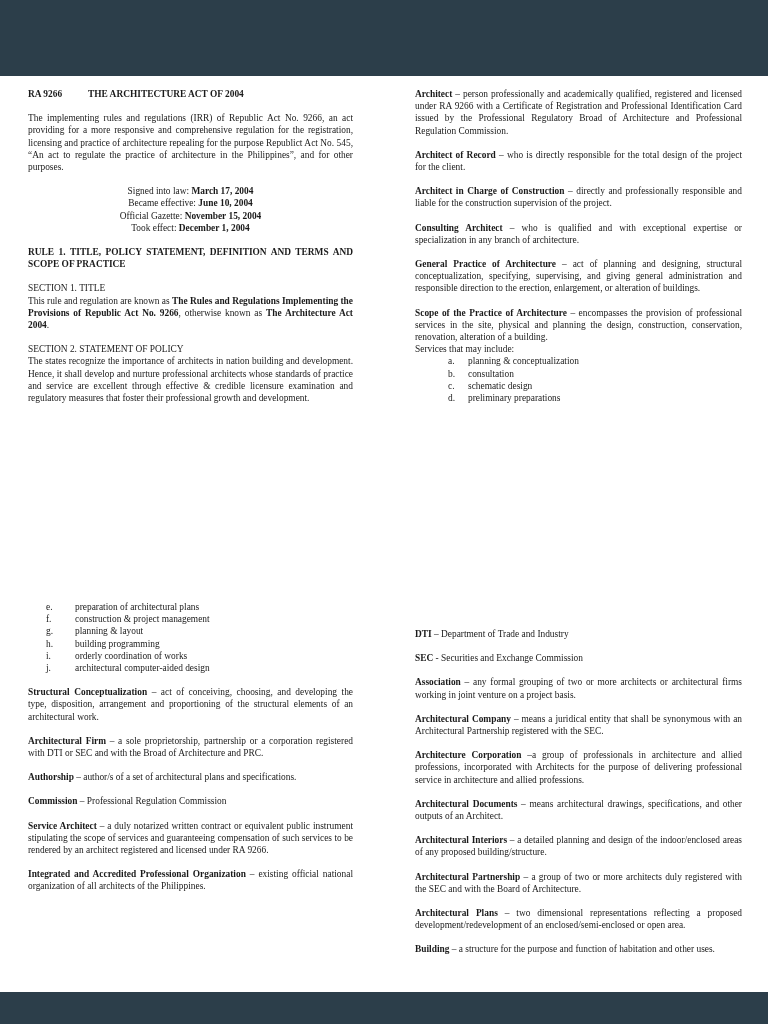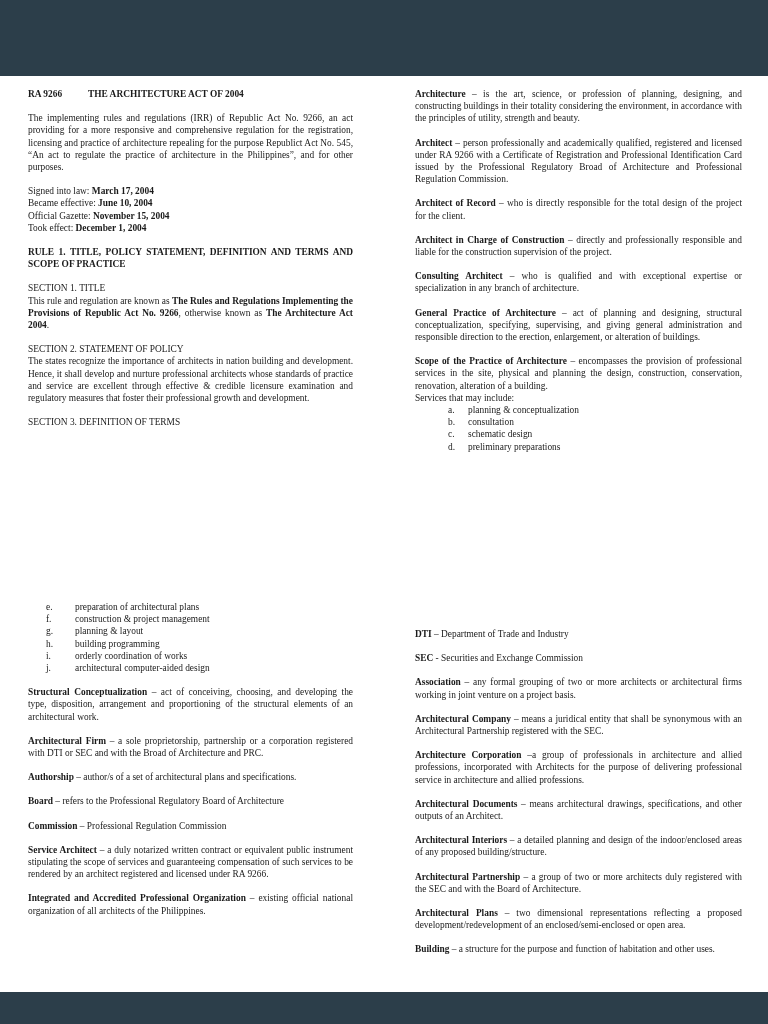--- a/index.html
+++ b/index.html
@@ -20,21 +20,21 @@
   #col-rb{left:415px;top:552px;width:327px;}
   .p{margin:0 0 12px 0;text-align:justify;}
   .p.tight{margin-bottom:0;}
   .p.head{text-align:left;}
   .b{font-weight:bold;}
   .hnum{display:inline-block;width:60px;font-weight:bold;}
   .dlist{margin:0 0 12px 0;}
   .ditem{display:flex;}
   .ditem .marker{flex:0 0 auto;margin-left:18px;width:29px;}
   #col-rt .ditem .marker{margin-left:33px;width:20px;}
-  .metaline{text-align:left;}
+  .metaline{text-align:center;}
 </style>
 </head>
 <body style="color: rgb(26, 26, 26);">
 
 <div id="topbar" class="bar" style="background: rgb(44, 62, 74);"></div>
 
 <div id="page" style="background: rgb(255, 255, 255);">
   <div id="col-lt" class="col">
       <div class="p head"><span class="hnum">RA 9266</span><span class="b">THE ARCHITECTURE ACT OF 2004</span></div>
       <div class="p"><span>The implementing rules and regulations (IRR) of Republic Act No. 9266, an act providing for a more responsive and comprehensive regulation for the registration, licensing and practice of architecture repealing for the purpose Republict Act No. 545, “An act to regulate the practice of architecture in the Philippines”, and for other purposes.</span></div>
@@ -42,24 +42,22 @@
         <div class="metaline"><span>Signed into law: </span><span class="b">March 17, 2004</span></div>
         <div class="metaline"><span>Became effective: </span><span class="b">June 10, 2004</span></div>
         <div class="metaline"><span>Official Gazette: </span><span class="b">November 15, 2004</span></div>
         <div class="metaline"><span>Took effect: </span><span class="b">December 1, 2004</span></div>
       </div>
       <div class="p"><span class="b">RULE 1. TITLE, POLICY STATEMENT, DEFINITION AND TERMS AND SCOPE OF PRACTICE</span></div>
       <div class="p tight"><span>SECTION 1. TITLE</span></div>
       <div class="p"><span>This rule and regulation are known as </span><span class="b">The Rules and Regulations Implementing the Provisions of Republic Act No. 9266</span><span>, otherwise known as </span><span class="b">The Architecture Act 2004</span><span>.</span></div>
       <div class="p tight"><span>SECTION 2. STATEMENT OF POLICY</span></div>
       <div class="p"><span>The states recognize the importance of architects in nation building and development. Hence, it shall develop and nurture professional architects whose standards of practice and service are excellent through effective &amp; credible licensure examination and regulatory measures that foster their professional growth and development.</span></div>
-      <div class="p"><span>SECTION 3. DEFINITION OF TERMS</span></div>
     </div>
   <div id="col-rt" class="col">
-      <div class="p"><span class="b">Architecture</span><span> – is the art, science, or profession of planning, designing, and constructing buildings in their totality considering the environment, in accordance with the principles of utility, strength and beauty.</span></div>
       <div class="p"><span class="b">Architect</span><span> – person professionally and academically qualified, registered and licensed under RA 9266 with a Certificate of Registration and Professional Identification Card issued by the Professional Regulatory Broad of Architecture and Professional Regulation Commission.</span></div>
       <div class="p"><span class="b">Architect of Record</span><span> – who is directly responsible for the total design of the project for the client.</span></div>
       <div class="p"><span class="b">Architect in Charge of Construction</span><span> – directly and professionally responsible and liable for the construction supervision of the project.</span></div>
       <div class="p"><span class="b">Consulting Architect</span><span> – who is qualified and with exceptional expertise or specialization in any branch of architecture.</span></div>
       <div class="p"><span class="b">General Practice of Architecture</span><span> – act of planning and designing, structural conceptualization, specifying, supervising, and giving general administration and responsible direction to the erection, enlargement, or alteration of buildings.</span></div>
       <div class="p tight"><span class="b">Scope of the Practice of Architecture</span><span> – encompasses the provision of professional services in the site, physical and planning the design, construction, conservation, renovation, alteration of a building.</span></div>
       <div class="p tight"><span>Services that may include:</span></div>
       <div class="dlist">
         <div class="ditem">
           <span class="marker">a.</span>
@@ -102,21 +100,20 @@
           <span class="itext">orderly coordination of works</span>
         </div>
         <div class="ditem">
           <span class="marker">j.</span>
           <span class="itext">architectural computer-aided design</span>
         </div>
       </div>
       <div class="p"><span class="b">Structural Conceptualization</span><span> – act of conceiving, choosing, and developing the type, disposition, arrangement and proportioning of the structural elements of an architectural work.</span></div>
       <div class="p"><span class="b">Architectural Firm</span><span> – a sole proprietorship, partnership or a corporation registered with DTI or SEC and with the Broad of Architecture and PRC.</span></div>
       <div class="p"><span class="b">Authorship</span><span> – author/s of a set of architectural plans and specifications.</span></div>
-      <div class="p"><span class="b">Board</span><span> – refers to the Professional Regulatory Board of Architecture</span></div>
       <div class="p"><span class="b">Commission</span><span> – Professional Regulation Commission</span></div>
       <div class="p"><span class="b">Service Architect</span><span> – a duly notarized written contract or equivalent public instrument stipulating the scope of services and guaranteeing compensation of such services to be rendered by an architect registered and licensed under RA 9266.</span></div>
       <div class="p"><span class="b">Integrated and Accredited Professional Organization</span><span> – existing official national organization of all architects of the Philippines.</span></div>
     </div>
   <div id="col-rb" class="col">
       <div class="p"><span class="b">DTI</span><span> – Department of Trade and Industry</span></div>
       <div class="p"><span class="b">SEC</span><span> - Securities and Exchange Commission</span></div>
       <div class="p"><span class="b">Association</span><span> – any formal grouping of two or more architects or architectural firms working in joint venture on a project basis.</span></div>
       <div class="p"><span class="b">Architectural Company</span><span> – means a juridical entity that shall be synonymous with an Architectural Partnership registered with the SEC.</span></div>
       <div class="p"><span class="b">Architecture Corporation</span><span> –a group of professionals in architecture and allied professions, incorporated with Architects for the purpose of delivering professional service in architecture and allied professions.</span></div>

